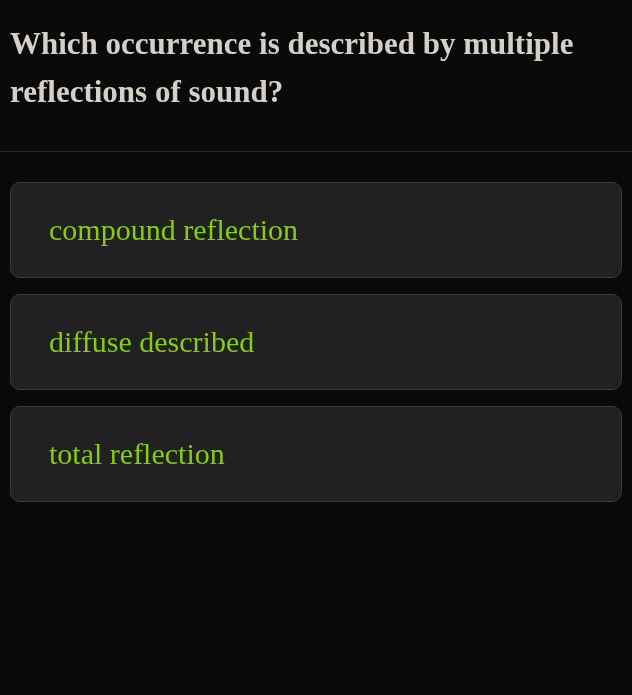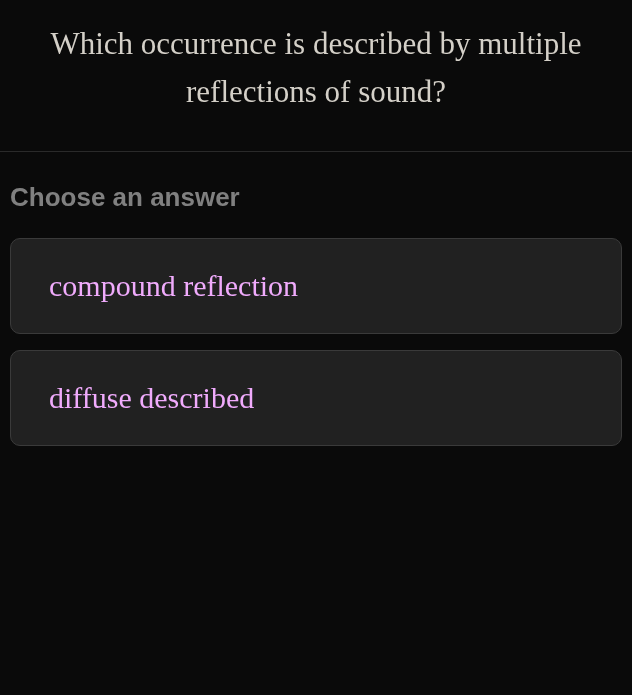--- a/index.html
+++ b/index.html
@@ -16,50 +16,49 @@
     }
     .question-section {
       padding: 20px 10px 35px 10px;
       border-bottom: 1px solid #2a2a2a;
     }
     .question-text {
       color: #d4d0c8;
       font-size: 31px;
       line-height: 1.55;
       font-family: Georgia, 'Times New Roman', serif;
-      font-weight: 400;
-      text-align: center;
+      font-weight: 700;
     }
     .answer-section {
       padding: 30px 10px 10px 10px;
     }
     .answer-heading {
       color: #808080;
       font-size: 26px;
       font-weight: 700;
       font-family: -apple-system, BlinkMacSystemFont, 'Segoe UI', Arial, sans-serif;
       margin-bottom: 25px;
     }
     .answer-option {
       background-color: #212121;
       border: 1px solid #3a3a3a;
       border-radius: 10px;
       padding: 30px 38px;
       margin-bottom: 16px;
       cursor: pointer;
-      color: #f0abfc;
+      color: #84cc16;
       font-size: 30px;
       font-family: Georgia, 'Times New Roman', serif;
       font-weight: 400;
     }
   </style>
 </head>
 <body>
 
 <div class="question-section">
   <div class="question-text">Which occurrence is described by multiple reflections of sound?</div>
 </div>
 
 <div class="answer-section">
-  <div class="answer-heading">Choose an answer</div>
   <div class="answer-option">compound reflection</div>
   <div class="answer-option">diffuse described</div>
+  <div class="answer-option">total reflection</div>
 </div>
 
 </body></html>

